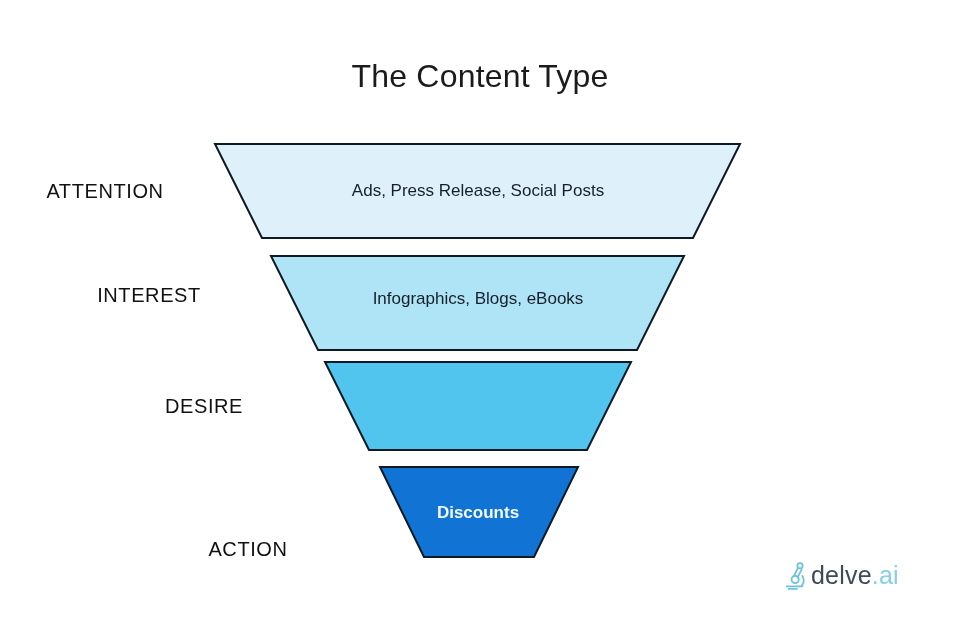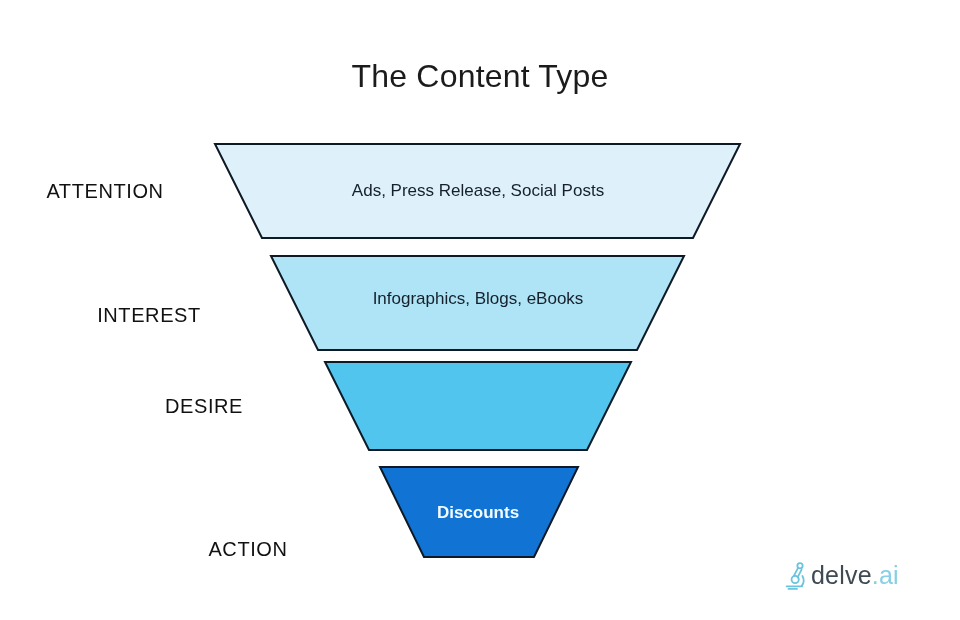--- a/index.html
+++ b/index.html
@@ -33,21 +33,21 @@
     width: 160px;
     height: 30px;
     line-height: 30px;
     text-align: center;
     font-size: 20px;
     letter-spacing: 0.6px;
     color: var(--color-label_text, #111);
     white-space: nowrap;
   }
   .label-1 { left: 25px;  top: 176px; }
-  .label-2 { left: 69px;  top: 300px; }
+  .label-2 { left: 69px;  top: 280px; }
   .label-3 { left: 124px; top: 391px; }
   .label-4 { left: 168px; top: 498px; margin-top: 36px; }
 
   .stage-content {
     position: absolute;
     left: 228px;
     width: 500px;
     height: 30px;
     line-height: 30px;
     text-align: center;

